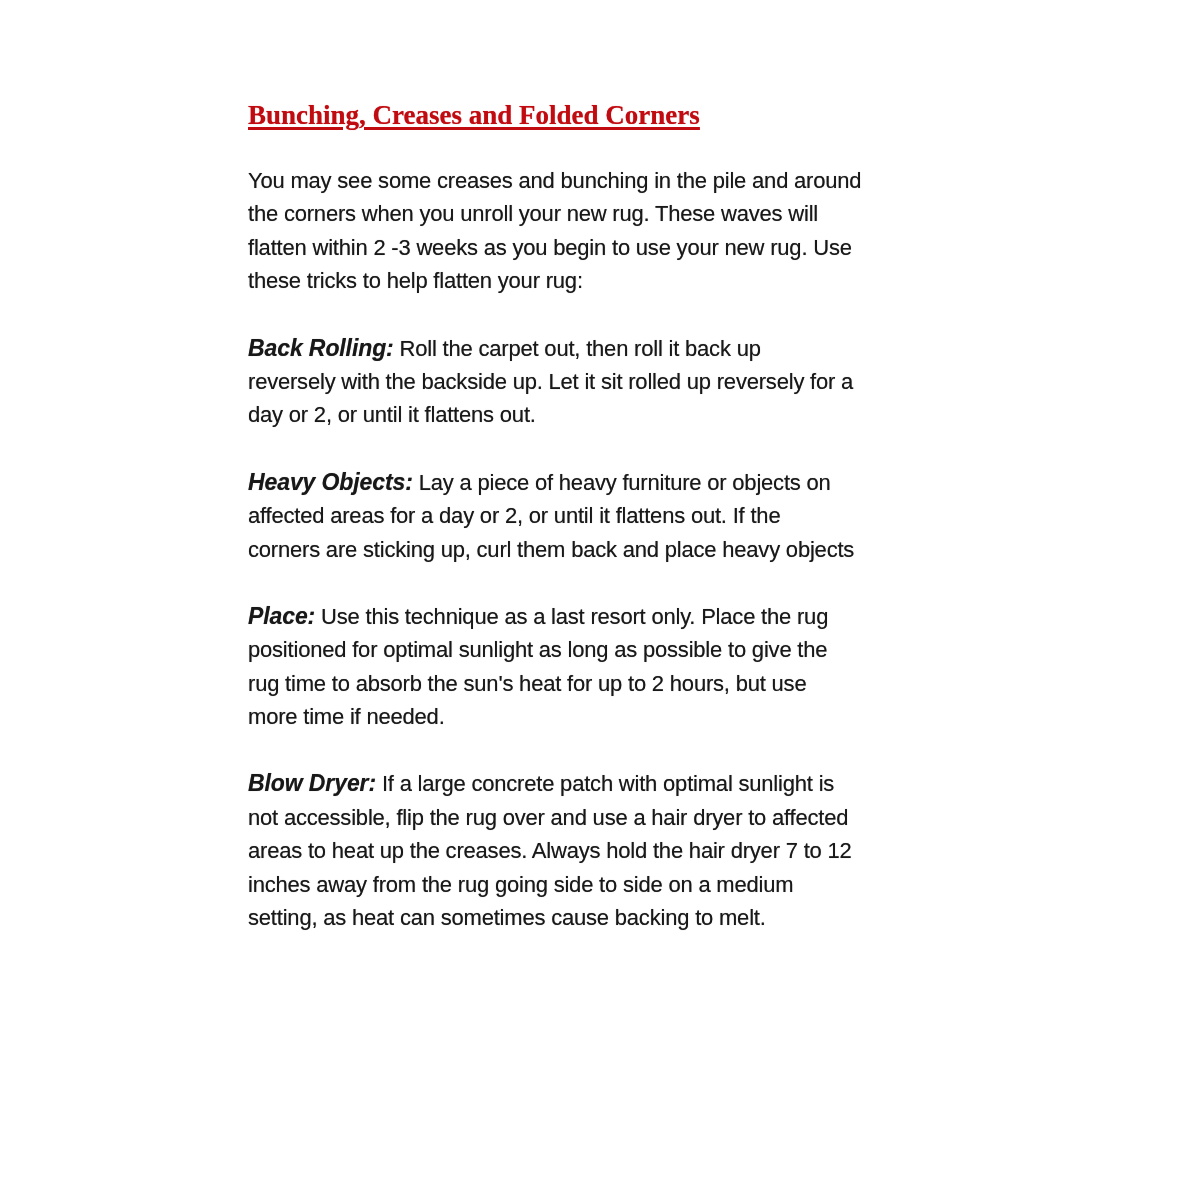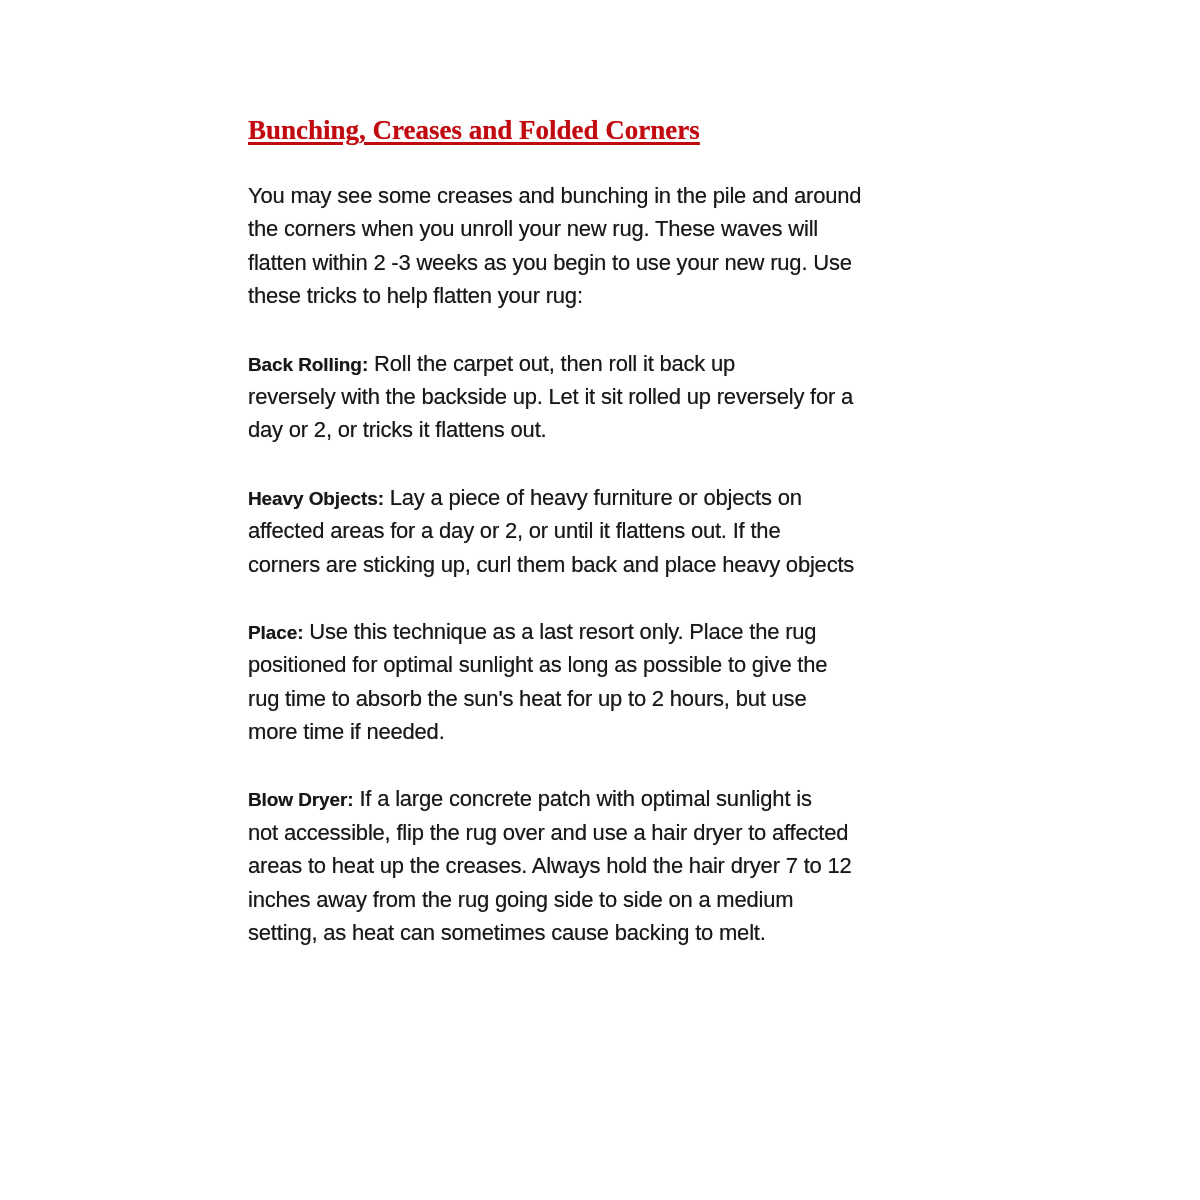--- a/index.html
+++ b/index.html
@@ -8,21 +8,21 @@
     width: 1200px;
     height: 1200px;
     background: #ffffff;
     overflow: hidden;
     font-family: "Liberation Sans", sans-serif;
   }
 
   .doc {
     position: absolute;
     left: 248px;
-    top: 115px;
+    top: 100px;
     width: 712px;
     color: #181818;
   }
 
   .heading {
     font-family: "Liberation Serif", serif;
     font-size: 27px;
     line-height: 30px;
     font-weight: 700;
     color: #c00b10;
@@ -45,42 +45,43 @@
     height: 33.4px;
     line-height: 33.4px;
     font-size: 22px;
     letter-spacing: -0.2px;
     white-space: nowrap;
     text-shadow: 0 0 0.7px rgba(24, 24, 24, 0.6);
   }
 
   .lead {
     font-weight: 700;
-    font-size: 19px;
+    font-size: 23px;
     letter-spacing: -0.1px;
+    font-style: italic;
   }
 </style>
 </head>
 <body>
 
 <div class="doc">
 
   <div class="heading">Bunching, Creases and Folded Corners</div>
 
   <div class="para">
     <div class="line">You may see some creases and bunching in the pile and around</div>
     <div class="line">the corners when you unroll your new rug. These waves will</div>
     <div class="line">flatten within 2 -3 weeks as you begin to use your new rug. Use</div>
     <div class="line">these tricks to help flatten your rug:</div>
   </div>
 
   <div class="para section">
     <div class="line"><span class="lead">Back Rolling:</span><span> Roll the carpet out, then roll it back up</span></div>
     <div class="line">reversely with the backside up. Let it sit rolled up reversely for a</div>
-    <div class="line">day or 2, or tricks it flattens out.</div>
+    <div class="line">day or 2, or until it flattens out.</div>
   </div>
 
   <div class="para section">
     <div class="line"><span class="lead">Heavy Objects:</span><span> Lay a piece of heavy furniture or objects on</span></div>
     <div class="line">affected areas for a day or 2, or until it flattens out. If the</div>
     <div class="line">corners are sticking up, curl them back and place heavy objects</div>
   </div>
 
   <div class="para section">
     <div class="line"><span class="lead">Place:</span><span> Use this technique as a last resort only. Place the rug</span></div>

